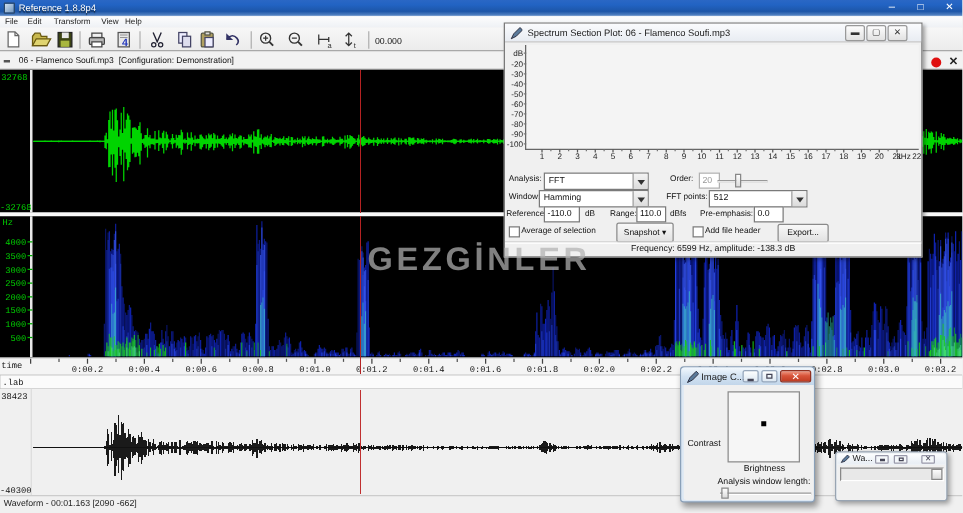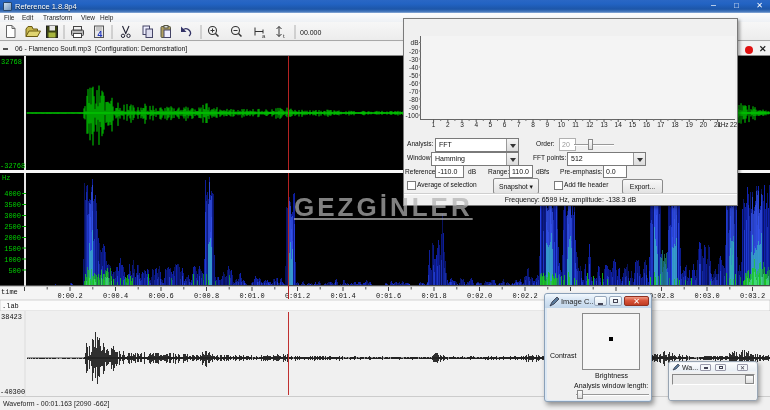--- a/index.html
+++ b/index.html
@@ -1404,20 +1404,29 @@
   <line x1="288.5" y1="56" x2="288.5" y2="170" stroke="#b42222" stroke-width="1" shape-rendering="crispEdges"></line>
   <line x1="288.5" y1="173" x2="288.5" y2="299" stroke="#b42222" stroke-width="1" shape-rendering="crispEdges"></line>
   <line x1="288.5" y1="312" x2="288.5" y2="395" stroke="#c03030" stroke-width="1" shape-rendering="crispEdges"></line>
 </svg>
 
 <div class="abs" style="left:0;top:396px;width:770px;height:14px;background:#f0f0f0;border-top:1px solid #ccc;">
   <div class="abs" style="left:3px;top:3px;font-size:7px;color:#222;">Waveform - 00:01.163 [2090 -662]</div>
 </div>
 
 <div class="abs" style="left:403px;top:18px;width:335px;height:188px;background:#f0f0f0;border:1px solid #7a7a7a;box-shadow:2px 2px 3px rgba(0,0,0,0.35);">
+  <div class="abs" style="left:0;top:0;width:333px;height:15px;background:linear-gradient(180deg,#fafbfd,#e8ecf2);border-bottom:1px solid #c8c8c8;">
+    <svg class="abs" style="left:4px;top:2px;" width="10" height="11">
+        <path d="M1 10 L3 6 L8 1 L10 3 L5 8 Z" fill="#5a7a9a" stroke="#223" stroke-width="0.7"></path>
+      </svg>
+    <div class="abs" style="left:18px;top:2.5px;font-size:7.5px;color:#222;">Spectrum Section Plot: 06 - Flamenco Soufi.mp3</div>
+    <div class="wbtn" style="left:272px;top:1px;">▬</div>
+    <div class="wbtn" style="left:289px;top:1px;">▢</div>
+    <div class="wbtn" style="left:306px;top:1px;">✕</div>
+  </div>
   <svg class="abs" style="left:0;top:0;" width="333" height="186" viewBox="404 19 333 186">
     <rect x="421" y="36" width="314" height="84" fill="#f4f4f4"></rect>
     <line x1="420.5" y1="36" x2="420.5" y2="120" stroke="#666"></line>
     <line x1="420.5" y1="119.5" x2="735" y2="119.5" stroke="#666"></line>
     <text x="418.5" y="45" font-size="6.5" fill="#222" text-anchor="end">dB</text>
       <line x1="419" y1="42.5" x2="421" y2="42.5" stroke="#777" stroke-width="1"></line>
       <text x="418.5" y="53.5" font-size="6.5" fill="#222" text-anchor="end">-20</text>
       <line x1="419" y1="51.0" x2="421" y2="51.0" stroke="#777" stroke-width="1"></line>
       <text x="418.5" y="61.5" font-size="6.5" fill="#222" text-anchor="end">-30</text>
       <line x1="419" y1="59.0" x2="421" y2="59.0" stroke="#777" stroke-width="1"></line>
@@ -1571,13 +1580,13 @@
       </div>
     <div class="abs" style="left:67px;top:0.5px;width:11px;height:7px;border:1px solid #99a;border-radius:1px;background:#f4f7fa;color:#334;font-size:6px;text-align:center;line-height:6px;">✕</div>
   </div>
   <div class="abs" style="left:1px;top:10px;width:86px;height:28px;background:#f0f0f0;"></div>
   <div class="abs" style="left:3px;top:12px;width:83px;height:11px;background:#e8e8e8;border:1px solid;border-color:#888 #fff #fff #888;">
     <div class="abs" style="right:0px;top:0px;width:9px;height:9px;background:linear-gradient(#fbfbfb,#dcdcdc);border:1px solid #888;"></div>
   </div>
   <div class="abs" style="left:28px;top:24.5px;width:32px;height:11px;background:#737373;border:1px solid #7a7a7a;font-size:8px;color:#111;line-height:10px;padding-left:16px;margin-top:35px;">32768.0</div>
 </div>
 
-<div class="abs" style="left:294px;top:192px;font-size:26px;font-weight:bold;letter-spacing:3px;color:rgba(178,178,178,0.72);text-decoration:underline;">GEZGİNLER</div>
+<div class="abs" style="left:294px;top:192px;font-size:26px;font-weight:bold;letter-spacing:3px;color:rgba(178,178,178,0.72);">GEZGİNLER</div>
 
 </body></html>

